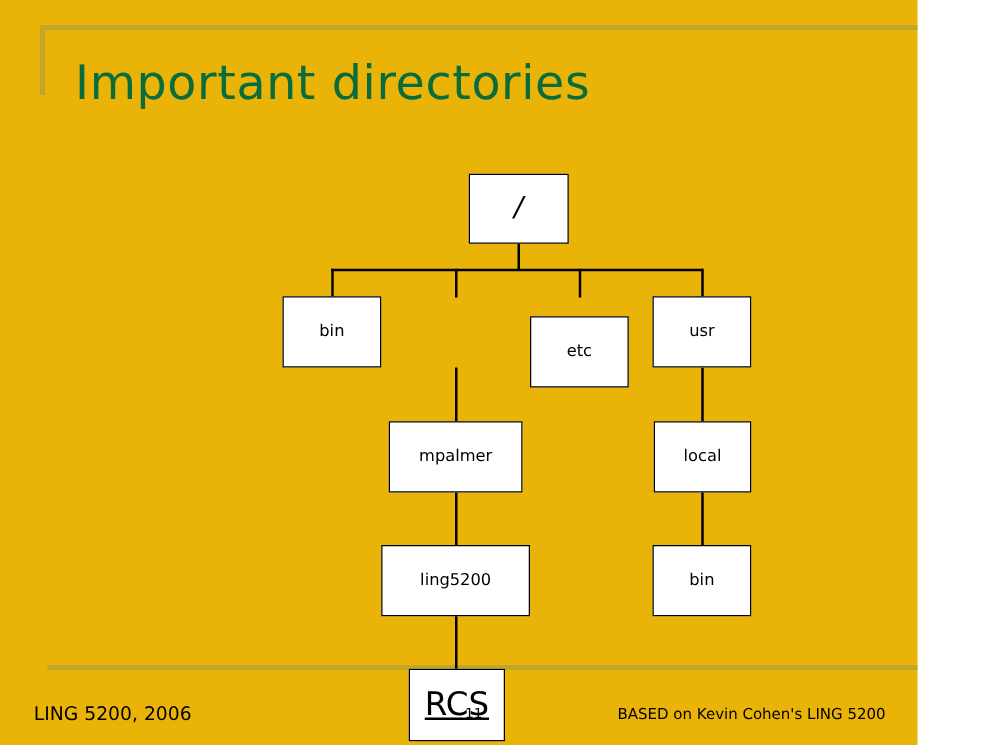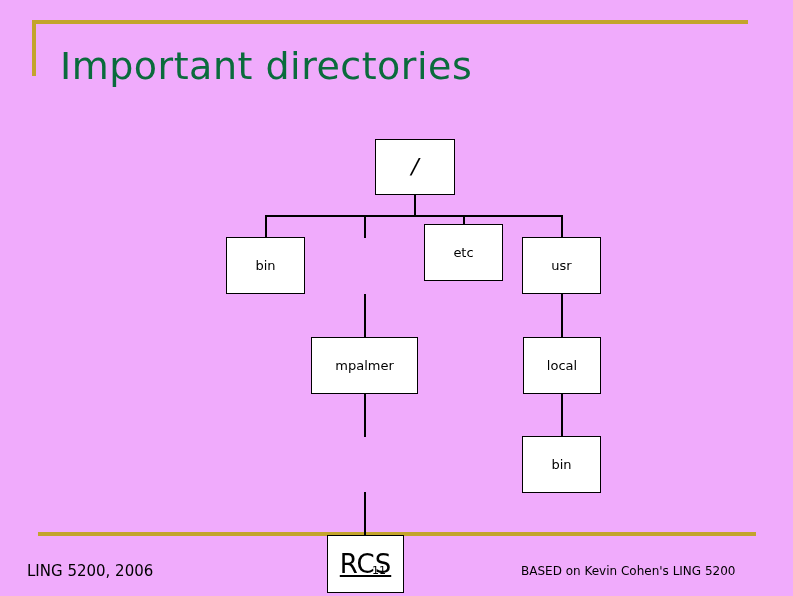--- a/index.html
+++ b/index.html
@@ -2,23 +2,23 @@
 <html><head>
 <meta charset="utf-8">
 <style>
   html, body {
     margin: 0;
     padding: 0;
     background: #ffffff;
   }
   #slide {
     position: relative;
-    width: 793px;
+    width: 734px;
     height: 596px;
-    background: #f0abfc;
+    background: #eab308;
     overflow: hidden;
     font-family: "DejaVu Sans", sans-serif;
   }
 
   
   .rule-top {
     position: absolute;
     left: 32px;
     top: 20px;
     width: 716px;
@@ -84,21 +84,21 @@
     position: absolute;
     height: 1.6px;
     background: #000000;
     z-index: 2;
   }
 
   
   #n-root    { left: 375px; top: 139px; width: 80px;  height: 56px; }
   #n-bin     { left: 226px; top: 237px; width: 79px;  height: 57px; }
   #n-home    { left: 325px; top: 237px; width: 79px;  height: 57px; }
-  #n-etc     { left: 424px; top: 224px; width: 79px;  height: 57px; }
+  #n-etc     { left: 424px; top: 253px; width: 79px;  height: 57px; }
   #n-usr     { left: 522px; top: 237px; width: 79px;  height: 57px; }
   #n-mpalmer { left: 311px; top: 337px; width: 107px; height: 57px; }
   #n-local   { left: 523px; top: 337px; width: 78px;  height: 57px; }
   #n-ling    { left: 305px; top: 436px; width: 119px; height: 57px; }
   #n-bin2    { left: 522px; top: 436px; width: 79px;  height: 57px; }
   #n-rcs     { left: 327px; top: 535px; width: 77px;  height: 58px; font-size: 26px; text-decoration: underline; }
 
   
   #e-root-down  { left: 414px; top: 195px; height: 21px; }
   #e-bus        { left: 265px; top: 215px; width: 297px; }
@@ -128,21 +128,21 @@
     position: absolute;
     left: 27px;
     top: 562px;
     font-family: "DejaVu Sans", sans-serif;
     font-size: 15px;
     color: #000000;
     white-space: nowrap;
   }
   .footer-right {
     position: absolute;
-    left: 521px;
+    left: 494px;
     top: 564px;
     font-family: "DejaVu Sans", sans-serif;
     font-size: 12px;
     color: #000000;
     white-space: nowrap;
   }
 </style>
 </head>
 <body>
 
@@ -174,20 +174,21 @@
 
 
     <div class="node" id="n-etc">etc</div>
 
     <div class="node" id="n-usr">usr</div>
 
     <div class="node" id="n-mpalmer">mpalmer</div>
 
     <div class="node" id="n-local">local</div>
 
+    <div class="node" id="n-ling">ling5200</div>
 
     <div class="node" id="n-bin2">bin</div>
 
     <div class="node" id="n-rcs">RCS</div>
   </div>
 
   <div class="slide-number">11</div>
 
   <div class="footer-left">LING 5200, 2006</div>
 

